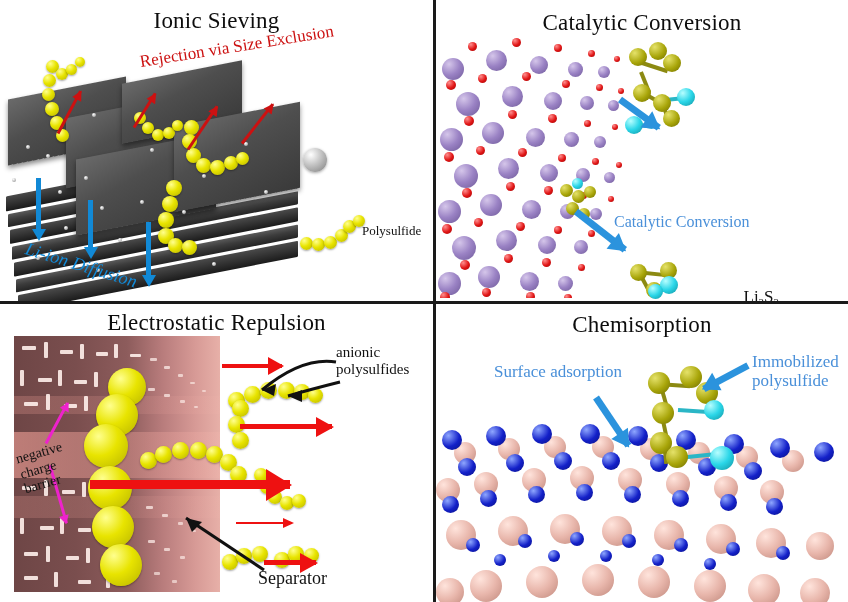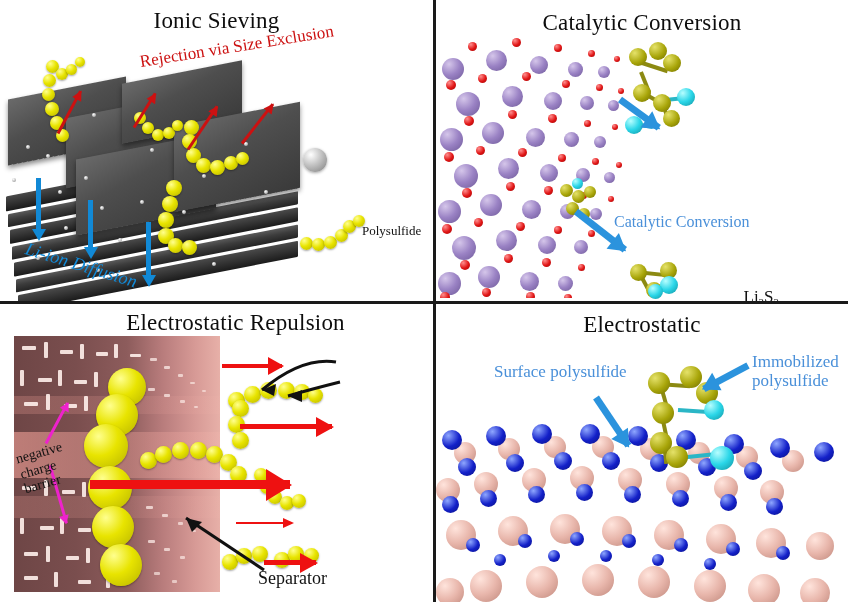--- a/index.html
+++ b/index.html
@@ -346,21 +346,21 @@
     </div>
     <div class="bigblue" style="left:140px;top:208px;transform:rotate(38deg);">
       <i style="width:62px;"></i>
         <b></b>
     </div>
 
     <div class="lbl bluelt" style="left:178px;top:213px;font-size:16px;">Catalytic Conversion</div>
   </div>
 
   <div class="panel p-bl">
-    <div class="title" style="top:6px;margin-left:19px;">Electrostatic Repulsion</div>
+    <div class="title" style="top:6px;">Electrostatic Repulsion</div>
 
     <div class="sep-img">
 
       <div class="glow" style="top:96px;height:46px;"></div>
       <div class="glow" style="top:60px;height:18px;opacity:.45;"></div>
       <div class="glow" style="top:160px;height:22px;opacity:.4;"></div>
 
       <div class="tick" style="left:8px;top:10px;width:14px;height:4px;"></div>
       <div class="tick" style="left:30px;top:6px;width:4px;height:16px;"></div>
       <div class="tick" style="left:46px;top:14px;width:13px;height:4px;"></div>
@@ -505,31 +505,33 @@
       <i style="width:52px;height:5px;"></i>
       <b style="border-left:18px solid #ee1111;border-top:10px solid transparent;border-bottom:10px solid transparent;"></b>
     </div>
 
     <svg style="position:absolute;left:224px;top:52px;width:116px;height:48px;overflow:visible;">
       <path d="M112,6 C86,2 62,14 38,34" stroke="#111" stroke-width="3" fill="none"></path>
       <polygon points="38,34 52,28 50,40" fill="#111"></polygon>
       <path d="M116,26 C100,30 84,34 64,40" stroke="#111" stroke-width="3" fill="none"></path>
       <polygon points="64,40 78,34 78,46" fill="#111"></polygon>
     </svg>
+    <div class="lbl blk" style="left:336px;top:40px;font-size:15px;">anionic
+polysulfides</div>
 
 
     <svg style="position:absolute;left:164px;top:208px;width:110px;height:64px;overflow:visible;">
       <path d="M100,58 L22,6" stroke="#111" stroke-width="3" fill="none"></path>
       <polygon points="22,6 38,10 28,20" fill="#111"></polygon>
     </svg>
     <div class="lbl blk" style="left:258px;top:264px;font-size:18px;">Separator</div>
   </div>
 
   <div class="panel p-br">
-    <div class="title" style="top:8px;">Electrostatic</div>
+    <div class="title" style="top:8px;">Chemisorption</div>
 
     <div class="slab">
 
       <div class="at pk" style="left:18px;top:18px;width:22px;height:22px;"></div>
       <div class="at pk" style="left:62px;top:14px;width:22px;height:22px;"></div>
       <div class="at pk" style="left:108px;top:12px;width:22px;height:22px;"></div>
       <div class="at pk" style="left:156px;top:12px;width:22px;height:22px;"></div>
       <div class="at pk" style="left:204px;top:14px;width:22px;height:22px;"></div>
       <div class="at pk" style="left:252px;top:18px;width:22px;height:22px;"></div>
       <div class="at pk" style="left:300px;top:22px;width:22px;height:22px;"></div>
@@ -622,21 +624,21 @@
 
     <div class="bigblue" style="left:160px;top:90px;transform:rotate(56deg);">
       <i style="width:58px;"></i>
         <b></b>
     </div>
     <div class="bigblue" style="left:312px;top:58px;transform:rotate(152deg);">
       <i style="width:50px;"></i>
         <b></b>
     </div>
 
-    <div class="lbl bluelt" style="left:58px;top:58px;font-size:17px;">Surface polysulfide</div>
+    <div class="lbl bluelt" style="left:58px;top:58px;font-size:17px;">Surface adsorption</div>
     <div class="lbl bluelt" style="left:316px;top:48px;font-size:17px;">Immobilized
 polysulfide</div>
 
   </div>
 
   <div class="div-v"></div>
   <div class="div-h"></div>
 </div>
 
 </body></html>

